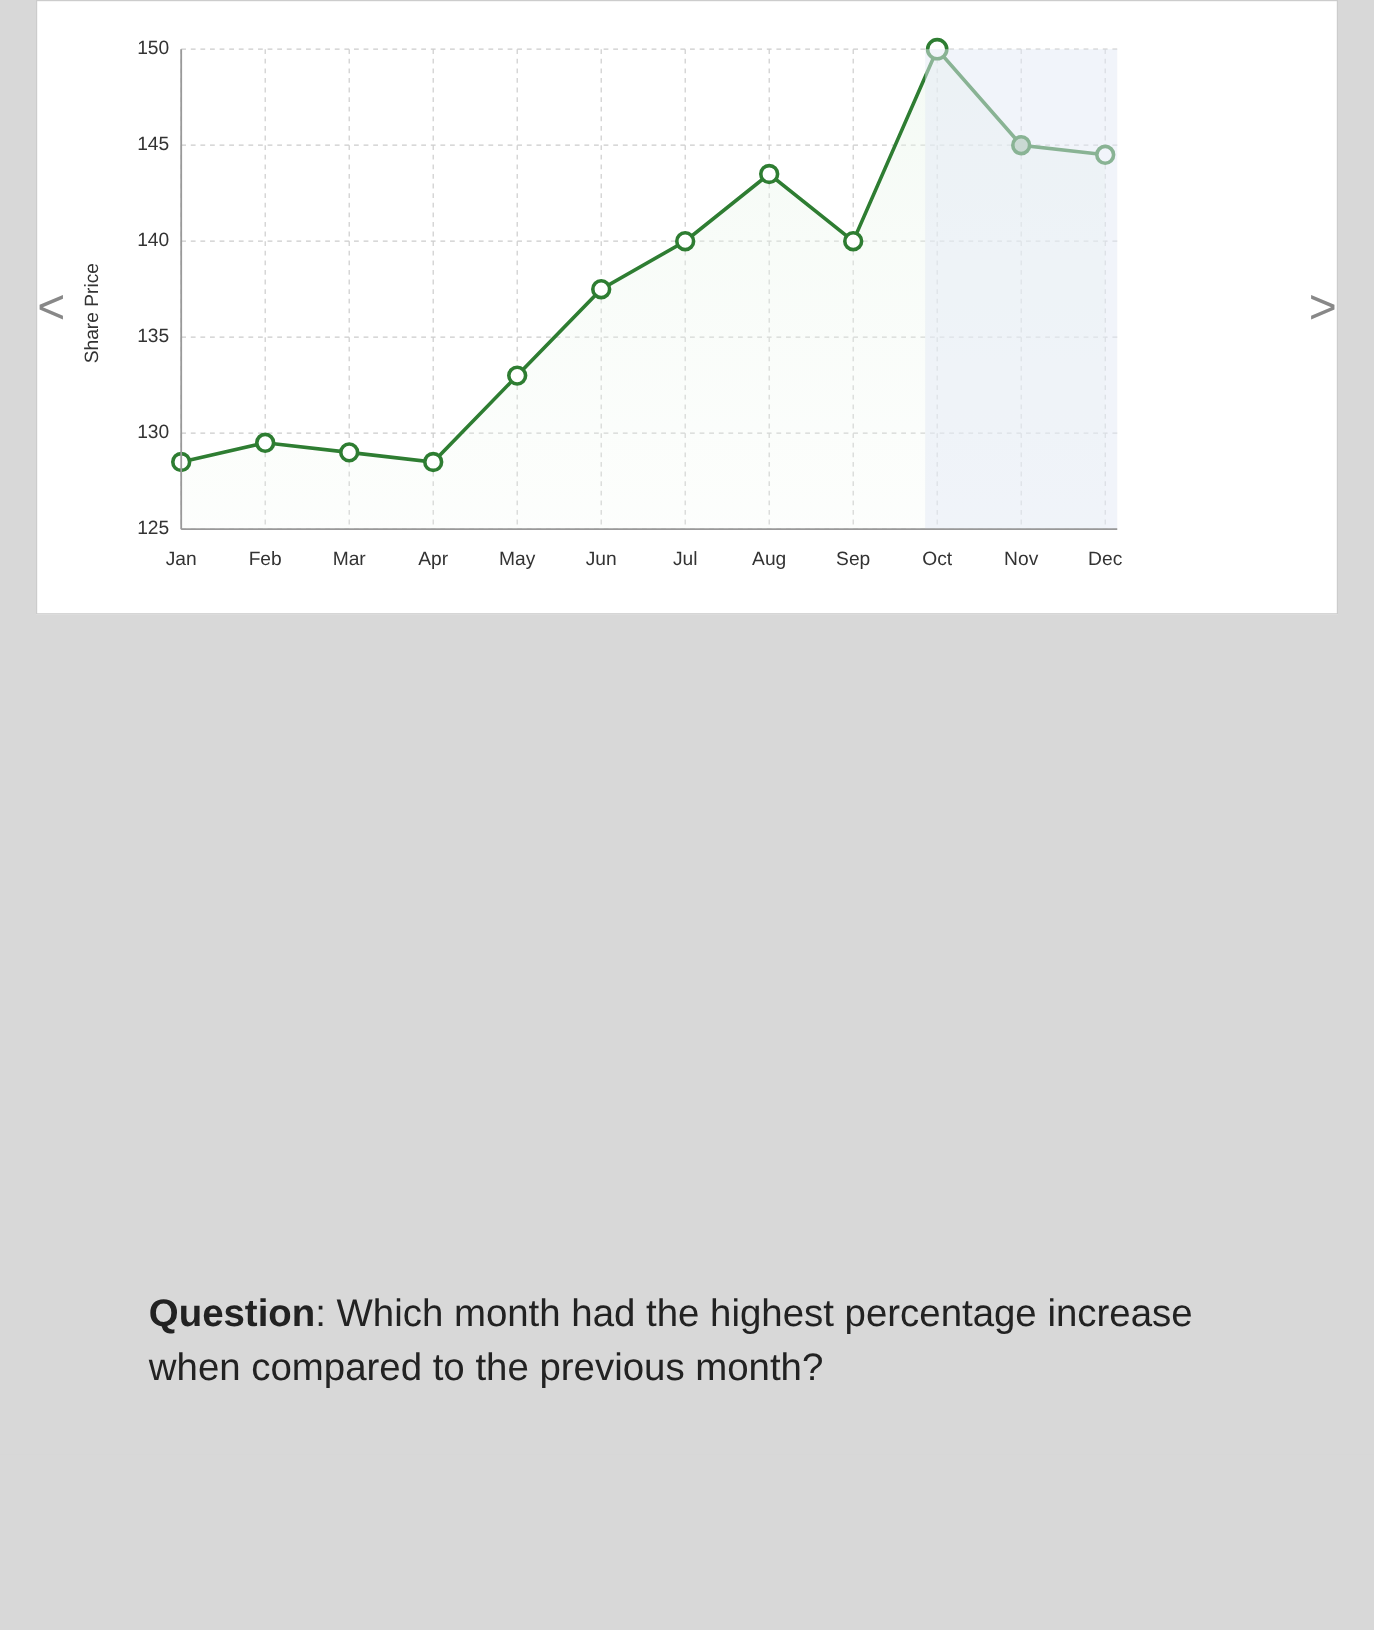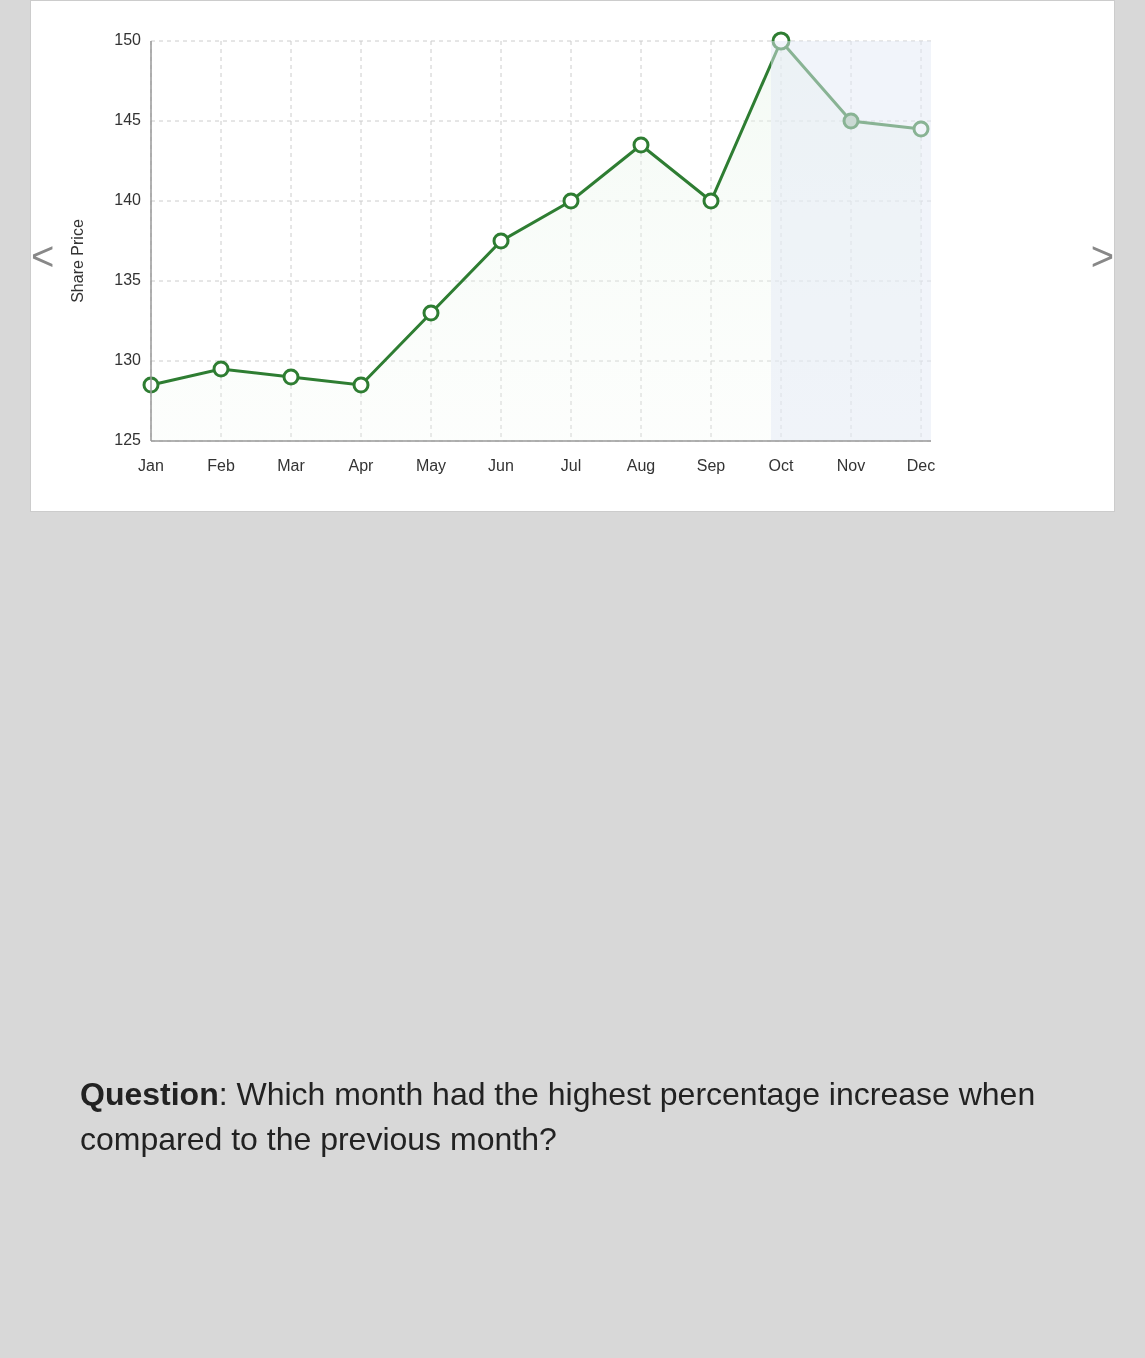--- a/index.html
+++ b/index.html
@@ -51,20 +51,21 @@
       transform-origin: center center;
     }
 
     svg.chart {
       display: block;
     }
 
     .question-section {
       padding: 40px 80px 40px 80px;
       margin-top: 20px;
+      margin-left: 44px;
     }
 
     .question-text {
       font-size: 32px;
       color: #222;
       line-height: 1.4;
     }
 
     .question-text strong {
       font-weight: bold;

